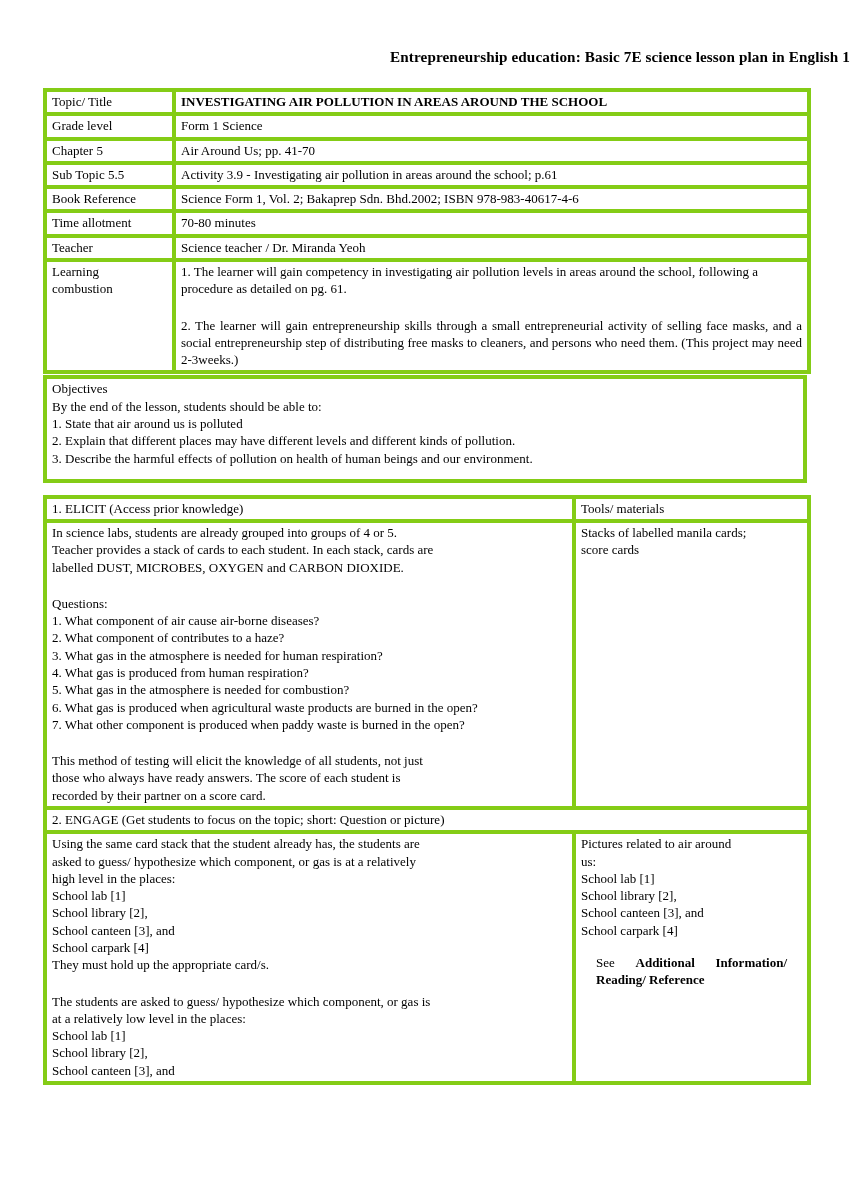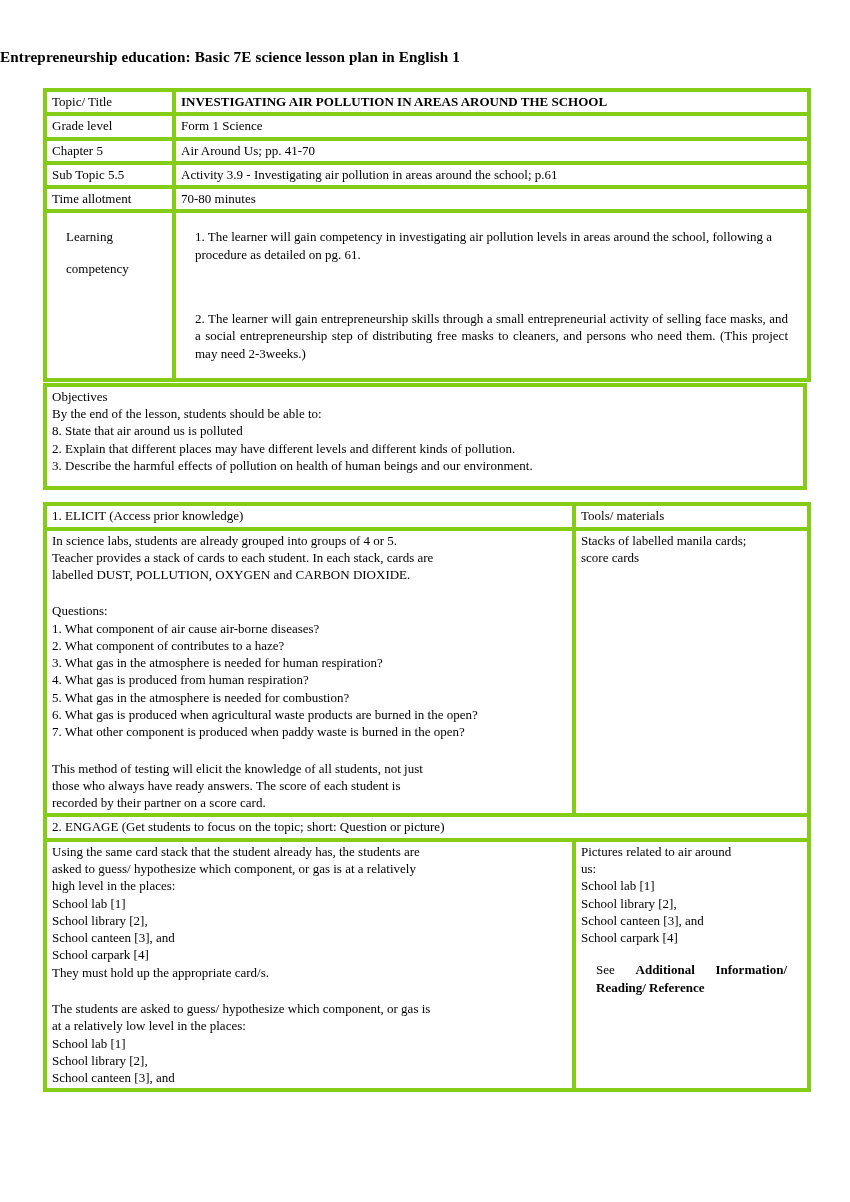--- a/index.html
+++ b/index.html
@@ -15,21 +15,21 @@
     overflow: hidden;
   }
   .page {
     position: relative;
     width: 850px;
     height: 1202px;
     box-sizing: border-box;
     padding: 0;
   }
   .doc-title {
-    text-align: left;
+    text-align: right;
     font-weight: bold;
     font-size: 15.2px;
     margin: 0;
     padding-top: 48px;
     padding-bottom: 0;
     letter-spacing: 0.1px;
   }
   table.grid {
     border-collapse: collapse;
     table-layout: fixed;
@@ -42,21 +42,21 @@
     vertical-align: top;
     padding: 1px 5px 2px 5px;
     font-size: 13px;
     line-height: 1.33;
   }
   
   #meta-table { margin-top: 22px; }
   #meta-table col.c1 { width: 129px; }
   #meta-table col.c2 { width: 635px; }
   .cell-bold { font-weight: bold; }
-  .para { margin: 14px; }
+  .para { margin: 0; }
   .para.justify { text-align: justify; text-align-last: left; }
   .spacer-line { height: 19px; }
   
   #objectives-table { margin-top: 1px; }
   #objectives-table td { padding-bottom: 12px; }
   .obj-line { margin: 0; }
   
   #lesson-table { margin-top: 12px; padding-left: 20px; }
   #lesson-table col.c1 { width: 529px; }
   #lesson-table col.c2 { width: 235px; }
@@ -92,44 +92,52 @@
       </tr>
       <tr>
         <td>Chapter 5</td>
         <td>Air Around Us; pp. 41-70</td>
       </tr>
       <tr>
         <td>Sub Topic 5.5</td>
         <td>Activity 3.9 - Investigating air pollution in areas around the school; p.61</td>
       </tr>
       <tr>
+        <td>Book Reference</td>
+        <td>Science Form 1, Vol. 2; Bakaprep Sdn. Bhd.2002; ISBN 978-983-40617-4-6</td>
+      </tr>
+      <tr>
         <td>Time allotment</td>
         <td>70-80 minutes</td>
       </tr>
       <tr>
+        <td>Teacher</td>
+        <td>Science teacher / Dr. Miranda Yeoh</td>
+      </tr>
+      <tr>
         <td>
           <p class="para">Learning</p>
-          <p class="para">competency</p>
+          <p class="para">combustion</p>
         </td>
         <td>
           <p class="para">1. The learner will gain competency in investigating air pollution levels in areas around the school, following a procedure as detailed on pg. 61.</p>
           <div class="spacer-line"></div>
           <p class="para justify">2. The learner will gain entrepreneurship skills through a small entrepreneurial activity of selling face masks, and a social entrepreneurship step of distributing free masks to cleaners, and persons who need them.  (This project may need 2-3weeks.)</p>
         </td>
       </tr>
     </tbody>
   </table>
 
   <table class="grid" id="objectives-table">
     <tbody>
       <tr>
         <td>
           <p class="obj-line">Objectives</p>
           <p class="obj-line">By the end of the lesson, students should be able to:</p>
-          <p class="obj-line">8. State that air around us is polluted</p>
+          <p class="obj-line">1. State that air around us is polluted</p>
           <p class="obj-line">2. Explain that different places may have different levels and different kinds of pollution.</p>
           <p class="obj-line">3. Describe the harmful effects of pollution on health of human beings and our environment.</p>
         </td>
       </tr>
     </tbody>
   </table>
 
   <table class="grid" id="lesson-table">
     <colgroup>
         <col class="c1">
@@ -139,21 +147,21 @@
 
       <tr>
         <td>1. ELICIT (Access prior knowledge)</td>
         <td>Tools/ materials</td>
       </tr>
 
       <tr>
         <td>
           <p class="line">In science labs, students are already grouped into groups of 4 or 5.</p>
           <p class="line">Teacher provides a stack of cards to each student. In each stack, cards are</p>
-          <p class="line">labelled DUST, POLLUTION, OXYGEN and CARBON DIOXIDE.</p>
+          <p class="line">labelled DUST, MICROBES, OXYGEN and CARBON DIOXIDE.</p>
           <div class="blank"></div>
           <p class="line">Questions:</p>
           <p class="line">1. What component of air cause air-borne diseases?</p>
           <p class="line">2. What component of contributes to a haze?</p>
           <p class="line">3. What gas in the atmosphere is needed for human respiration?</p>
           <p class="line">4. What gas is produced from human respiration?</p>
           <p class="line">5. What gas in the atmosphere is needed for combustion?</p>
           <p class="line">6. What gas is produced when agricultural waste products are burned in the open?</p>
           <p class="line">7. What other component is produced when paddy waste is burned in the open?</p>
           <div class="blank"></div>

